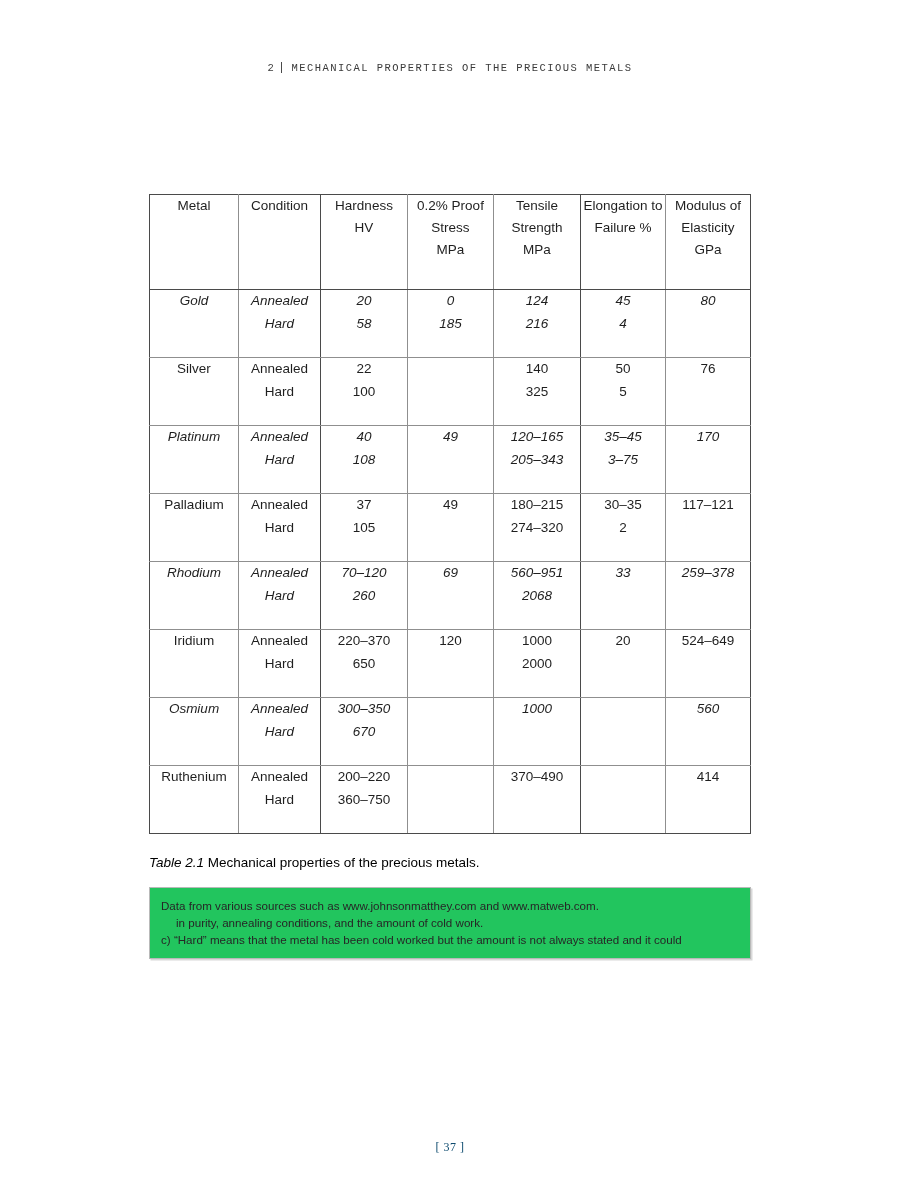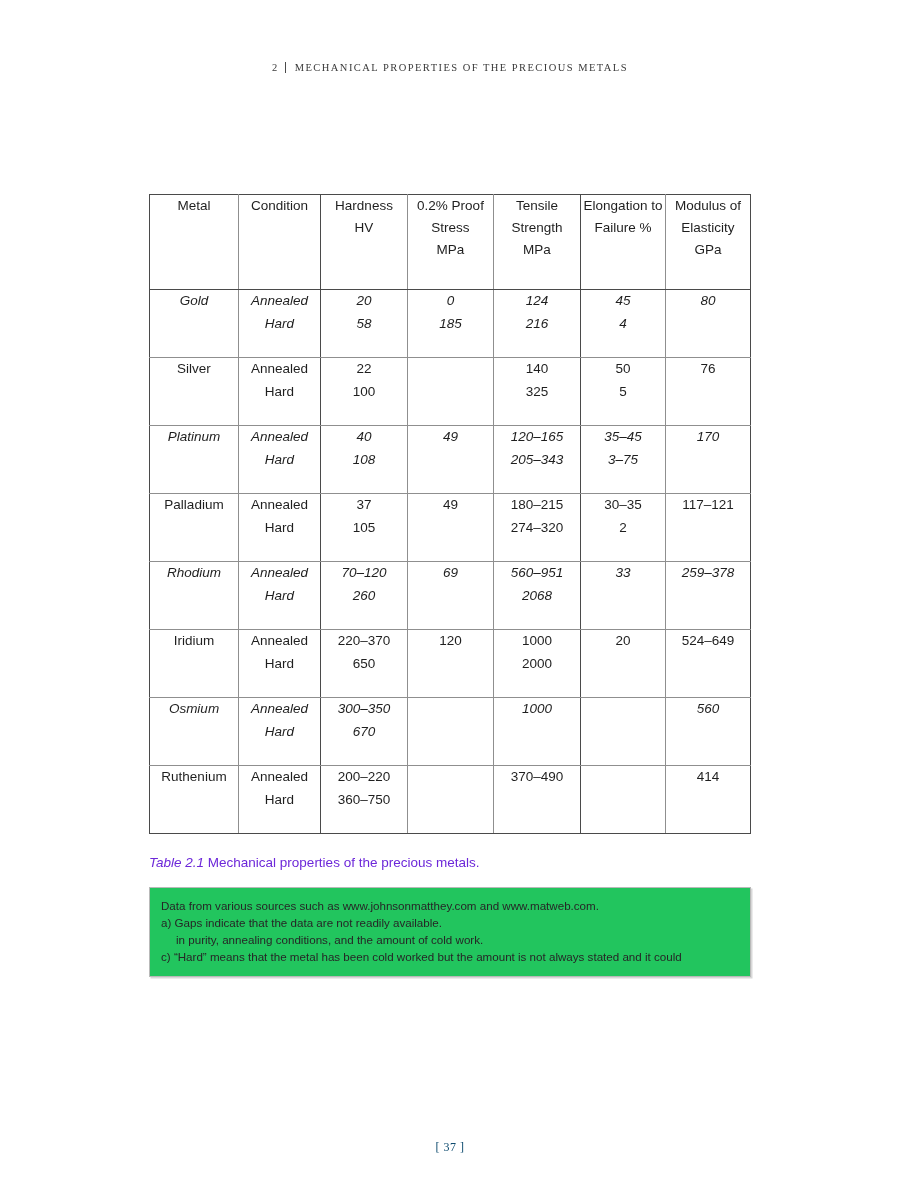--- a/index.html
+++ b/index.html
@@ -16,21 +16,21 @@
     overflow: hidden;
   }
 
   
   .running-head {
     position: absolute;
     top: 62px;
     left: 0;
     width: 900px;
     text-align: center;
-    font-family: Liberation Serif, serif;
+    font-family: Liberation Mono, monospace;
     font-size: 10.5px;
     font-variant: small-caps;
     letter-spacing: 1.45px;
     color: #3a3a3a;
     white-space: nowrap;
   }
   .running-head .rh-num {
     font-variant: normal;
     letter-spacing: 0.5px;
   }
@@ -105,21 +105,21 @@
 
   tbody td .vline { display: block; line-height: 1.68; min-height: 1px; }
   tbody td .vline.empty { visibility: hidden; }
 
   
   .caption {
     position: absolute;
     left: 149px;
     top: 855px;
     font-size: 13.5px;
-    color: #6d28d9;
+    color: #000000;
     white-space: nowrap;
   }
   .caption .cap-label { font-style: italic; }
 
   
   .fn-box {
     position: absolute;
     left: 149px;
     top: 887px;
     width: 602px;
@@ -428,18 +428,17 @@
       </tbody>
   </table>
 </div>
 
 <div class="caption">
   <span class="cap-label">Table 2.1</span><span> Mechanical properties of the precious metals.</span>
 </div>
 
 <div class="fn-box" id="fnbox">
     <div class="fn-line">Data from various sources such as www.johnsonmatthey.com and www.matweb.com.</div>
-    <div class="fn-line">a) Gaps indicate that the data are not readily available.</div>
     <div class="fn-line indent">in purity, annealing conditions, and the amount of cold work.</div>
     <div class="fn-line">c) “Hard” means that the metal has been cold worked but the amount is not always stated and it could</div>
   </div>
 
 <div class="folio">[ 37 ]</div>
 
 </body></html>

